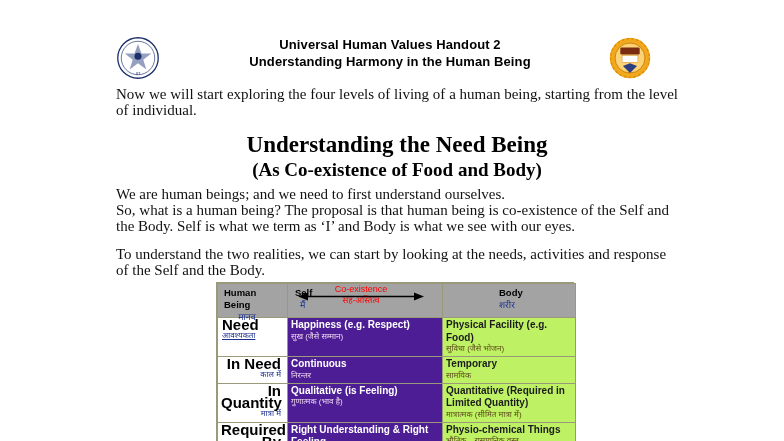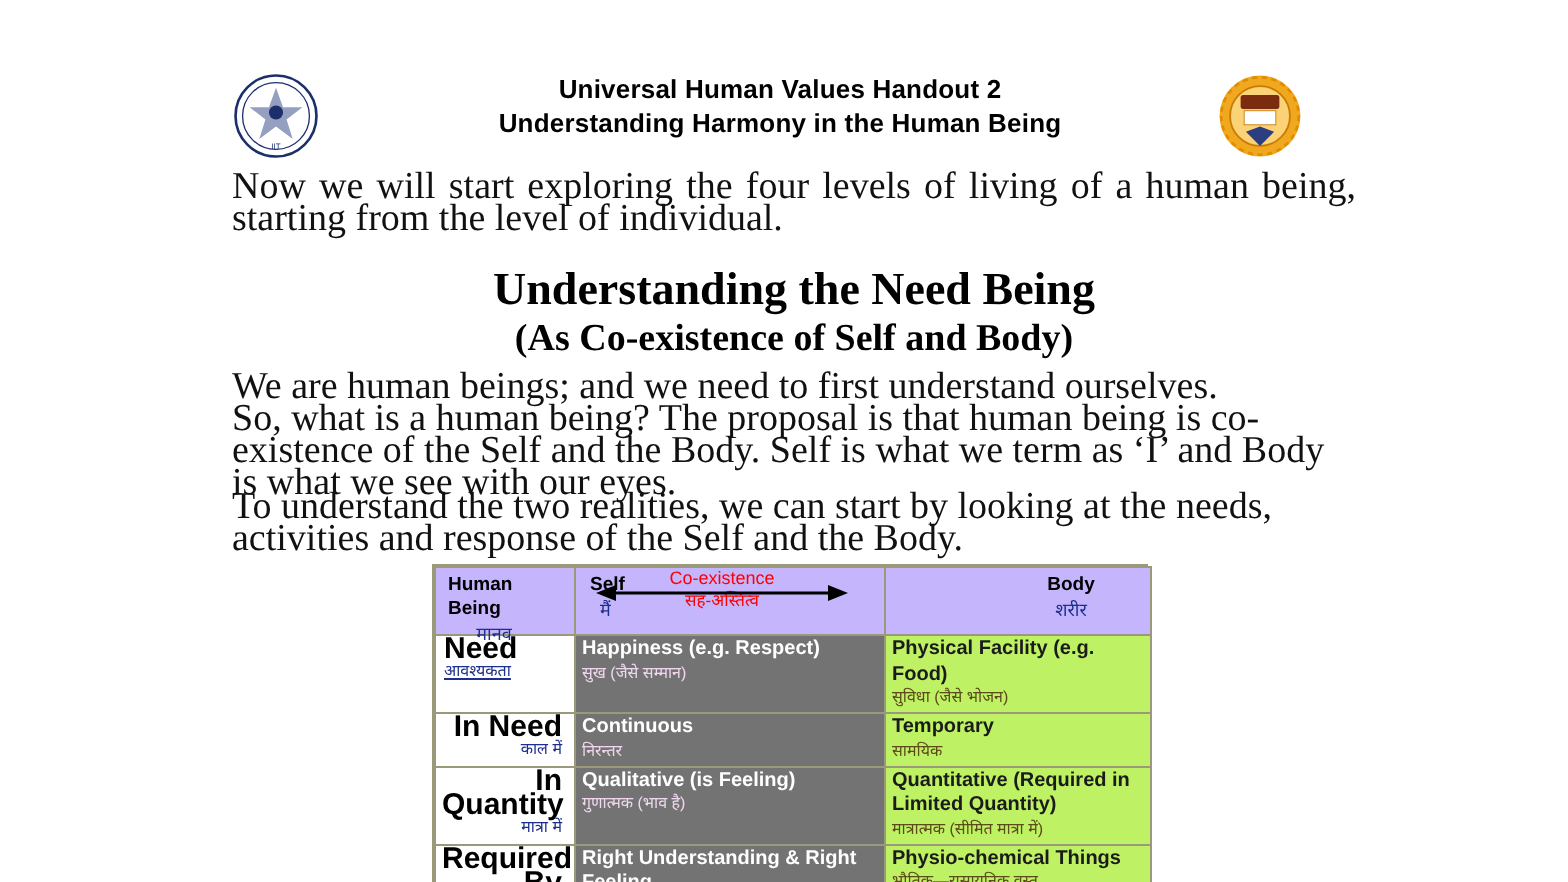--- a/index.html
+++ b/index.html
@@ -32,21 +32,21 @@
   }
   .title-sub{
     font-size:13px;font-weight:bold;color:#000000;letter-spacing:0.1px;
     line-height:17px;
   }
 
   
   .para{
     position:absolute;left:116px;width:562px;
     font-family:"Liberation Serif", serif;
-    font-size:19px;color:#111111;line-height:16px;
+    font-size:15px;color:#111111;line-height:16px;
     text-align:justify;
   }
   .p1{top:86px;}
   .p2{top:186px;text-align:left;}
   .p3{top:246px;text-align:left;}
 
   .heading{
     position:absolute;left:116px;width:562px;text-align:center;
     font-family:"Liberation Serif", serif;font-weight:bold;color:#000000;
   }
@@ -66,35 +66,35 @@
   table.matrix td{
     vertical-align:top;padding:1px 3px 2px 3px;
     border:1px solid #9a9a7a;
   }
   .col-a{width:70px;}
   .col-b{width:155px;}
   .col-c{width:133px;}
 
   
   .hdr td{
-    background:#c4b5fd;border:none;padding:0;height:30px;
+    background:#a3a3a3;border:none;padding:0;height:30px;
     position:relative;
   }
   .hdr-inner{position:relative;height:30px;}
   .hdr-eng{
     font-size:9.5px;font-weight:bold;color:#000000;line-height:12px;
     padding-top:2px;
   }
   .hdr-hin{
     font-size:9px;color:#1c2f8f;line-height:12px;
     font-family:"Liberation Sans", sans-serif;
   }
   .hdr-a{text-align:left;padding-left:6px !important;}
   .hdr-b{text-align:center;}
-  .hdr-c{text-align:center;padding-left:8px !important;}
+  .hdr-c{text-align:left;padding-left:8px !important;}
 
   .coexist{
     position:absolute;left:296px;top:282px;width:130px;height:30px;
     text-align:center;pointer-events:none;
   }
   .coexist .ce-eng{
     font-family:"Liberation Sans", sans-serif;
     font-size:9px;color:#ff0000;line-height:11px;font-weight:normal;
     margin-top:2px;
   }
@@ -106,21 +106,21 @@
     position:absolute;left:0;top:10px;width:130px;height:9px;
   }
 
   
   .lbl{background:#ffffff;text-align:right;padding-right:6px !important;}
   .lbl.first{text-align:left;padding-left:4px !important;}
   .lbl-eng{font-size:15px;font-weight:bold;color:#000000;line-height:12px;}
   .lbl-hin{font-size:8px;color:#1c2f8f;line-height:10px;}
 
   
-  .self{background:#737373;color:#ffffff;}
+  .self{background:#4c1d95;color:#ffffff;}
   .self-eng{font-size:10px;font-weight:bold;color:#ffffff;line-height:12.5px;}
   .self-hin{font-size:8px;color:#f0d7ef;line-height:10px;font-weight:normal;}
 
   
   .bodyc{background:#bef264;color:#2b2b2b;}
   .bodyc-eng{font-size:10px;font-weight:bold;color:#1b1b1b;line-height:12.5px;}
   .bodyc-hin{font-size:8px;color:#5c4a1a;line-height:10px;font-weight:normal;}
 </style>
 </head>
 <body>
@@ -150,21 +150,21 @@
     <circle cx="50" cy="50" r="34" fill="#fcd277" stroke="#c97a05" stroke-width="2"></circle>
     <rect x="28" y="26" width="44" height="16" rx="3" fill="#7a2b10"></rect>
     <rect x="32" y="44" width="36" height="16" fill="#ffffff" stroke="#c97a05" stroke-width="1"></rect>
     <path d="M50 62 L66 68 L50 84 L34 68 Z" fill="#2b3f80"></path>
   </svg>
 </div>
 
 <div class="para p1">Now we will start exploring the four levels of living of a human being, starting from the level of individual.</div>
 
 <div class="heading h-main">Understanding the Need Being</div>
-<div class="heading h-sub">(As Co-existence of Self and Body)</div>
+<div class="heading h-sub">(As Co-existence of Food and Body)</div>
 
 <div class="para p2">
   <span style="white-space:pre-line;">We are human beings; and we need to first understand ourselves.
 So, what is a human being? The proposal is that human being is co-existence of the Self and the Body. Self is what we term as ‘I’ and Body is what we see with our eyes.</span>
 </div>
 
 <div class="para p3">To understand the two realities, we can start by looking at the needs, activities and response of the Self and the Body.</div>
 
 <div class="tbl-wrap">
   <table class="matrix">

